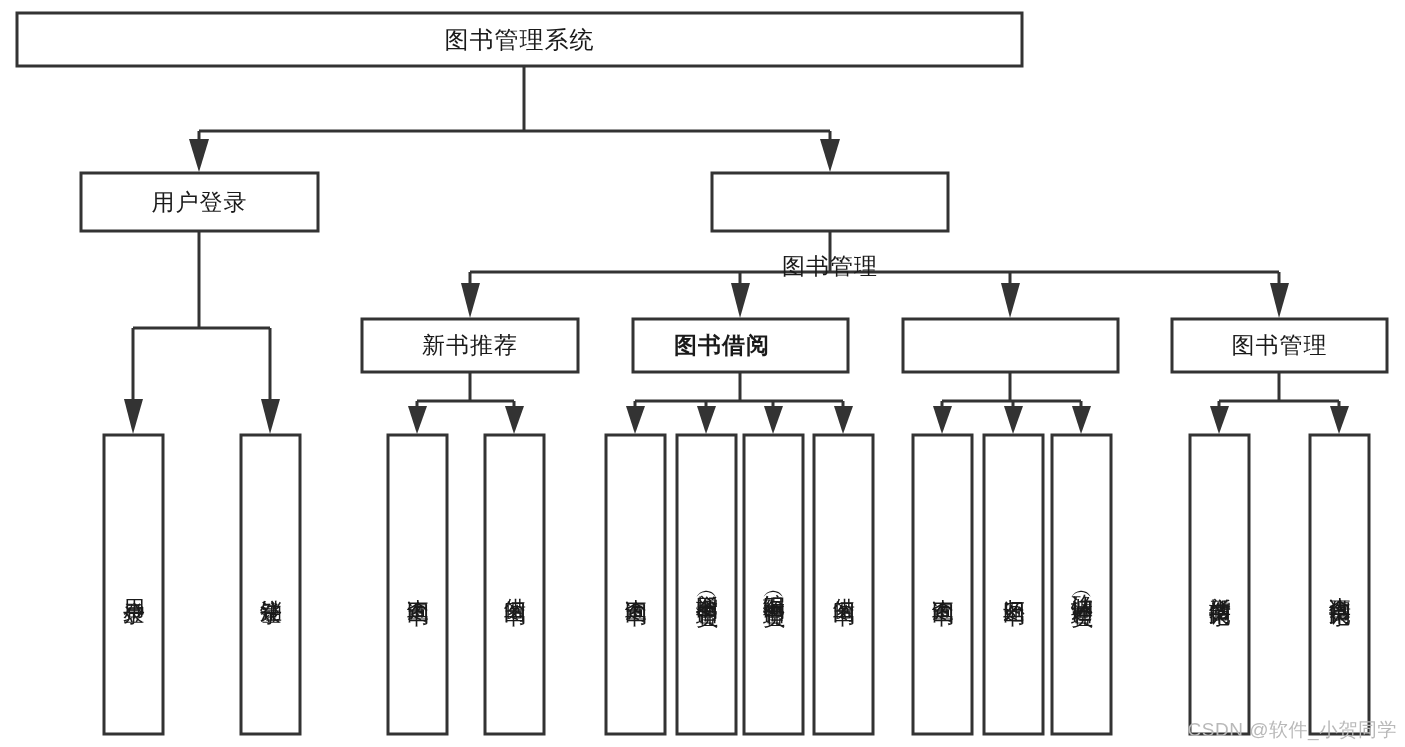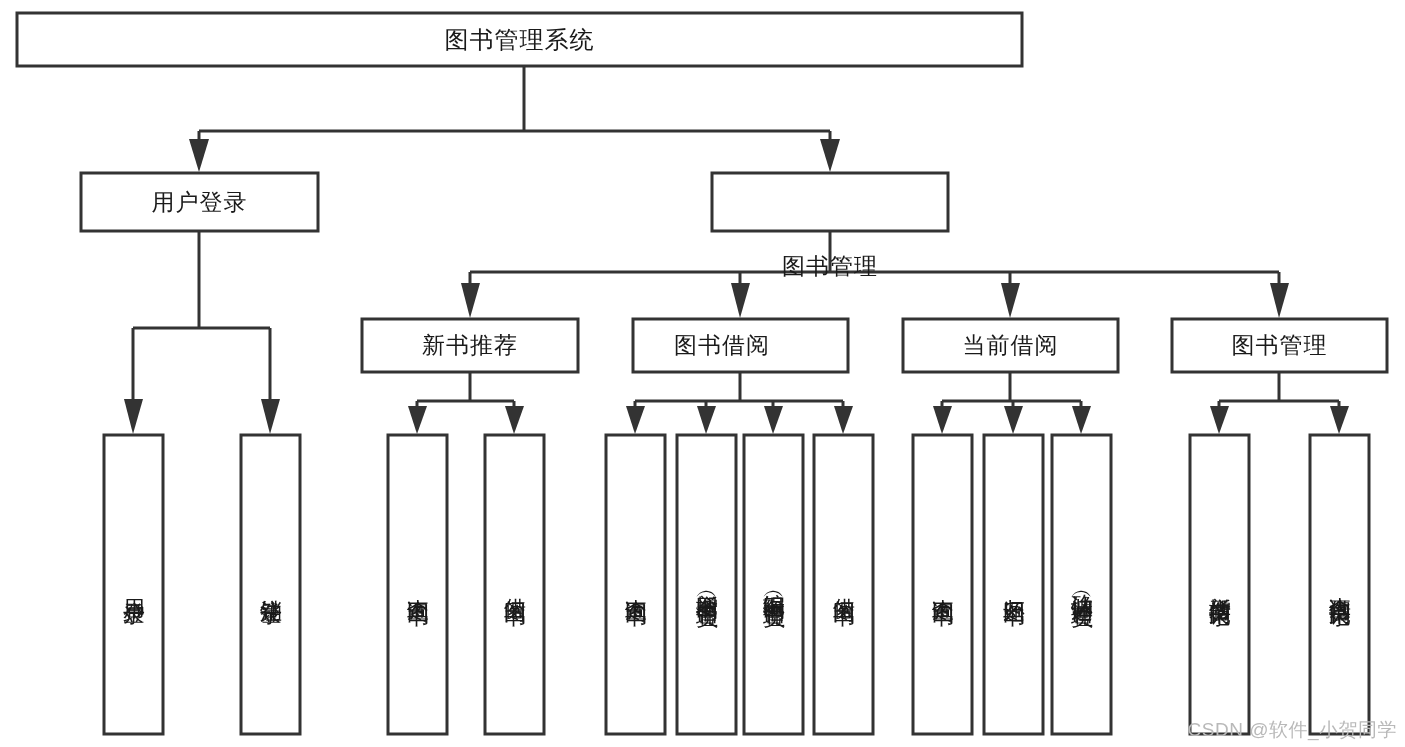--- a/index.html
+++ b/index.html
@@ -192,22 +192,21 @@
       <polygon class="arrow-head" points="1330,406 1349,406 1339,434"></polygon>
     </g>
   </svg>
 
   <div class="node-label-h root-label" style="left:17px; top:13px; width:1005px; height:53px;">图书管理系统</div>
 
   <div class="node-label-h" style="left:81px; top:173px; width:237px; height:58px;">用户登录</div>
   <div class="node-label-h" style="left:712px; top:189px; width:236px; height:58px;margin-top:48px;">图书管理</div>
 
   <div class="node-label-h" style="left:362px; top:319px; width:216px; height:53px;">新书推荐</div>
-  <div class="node-label-h" style="left:633px; top:319px; width:178px; height:53px;">图书借阅</div>
-  <div class="node-label-h" style="left:903px; top:319px; width:215px; height:53px;">当前借阅</div>
+  <div class="node-label-h" style="left:633px; top:319px; width:178px; height:53px;font-weight:bold;">图书借阅</div>
   <div class="node-label-h" style="left:1172px; top:319px; width:215px; height:53px;">图书管理</div>
 
   <div class="node-label-v" style="left:104px; top:435px; width:59px; height:299px;">
       <span>用户登录</span>
     </div>
   <div class="node-label-v" style="left:241px; top:435px; width:59px; height:299px;">
       <span>注销登录</span>
     </div>
 
   <div class="node-label-v" style="left:388px; top:435px; width:59px; height:299px;">

